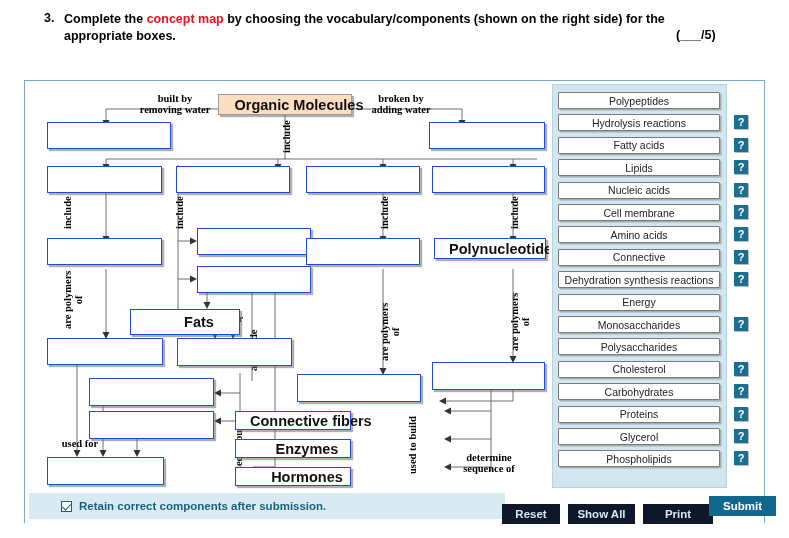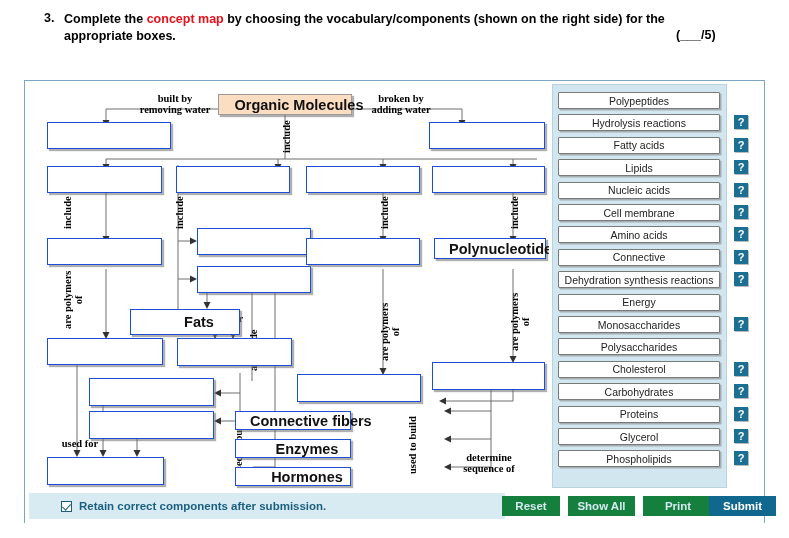--- a/index.html
+++ b/index.html
@@ -110,21 +110,21 @@
     width:4px;height:7px;border:solid #1a5f7f;
     border-width:0 1.8px 1.8px 0;transform:rotate(42deg);
   }
   #retain-label{
     margin-left:7px;font-size:11.5px;font-weight:bold;color:#1a5f7f;
   }
   .btn{
     position:absolute;top:5px;height:20px;box-sizing:border-box;
     font-size:11.5px;font-weight:bold;text-align:center;line-height:20px;
   }
-  .btn.dim{background:#15803d;color:#d4e9f2;}
+  .btn.dim{background:#0f172a;color:#d4e9f2;margin-top:8px;}
   .btn.primary{background:#11688f;color:#ffffff;}
 </style>
 </head>
 <body>
 
 <div id="question">
   <div id="q-num">3.</div>
   <div id="q-text">
     <span>Complete the </span><span class="hl">concept map</span><span> by choosing the vocabulary/components (shown on the right side) for the appropriate boxes.</span>
   </div>

